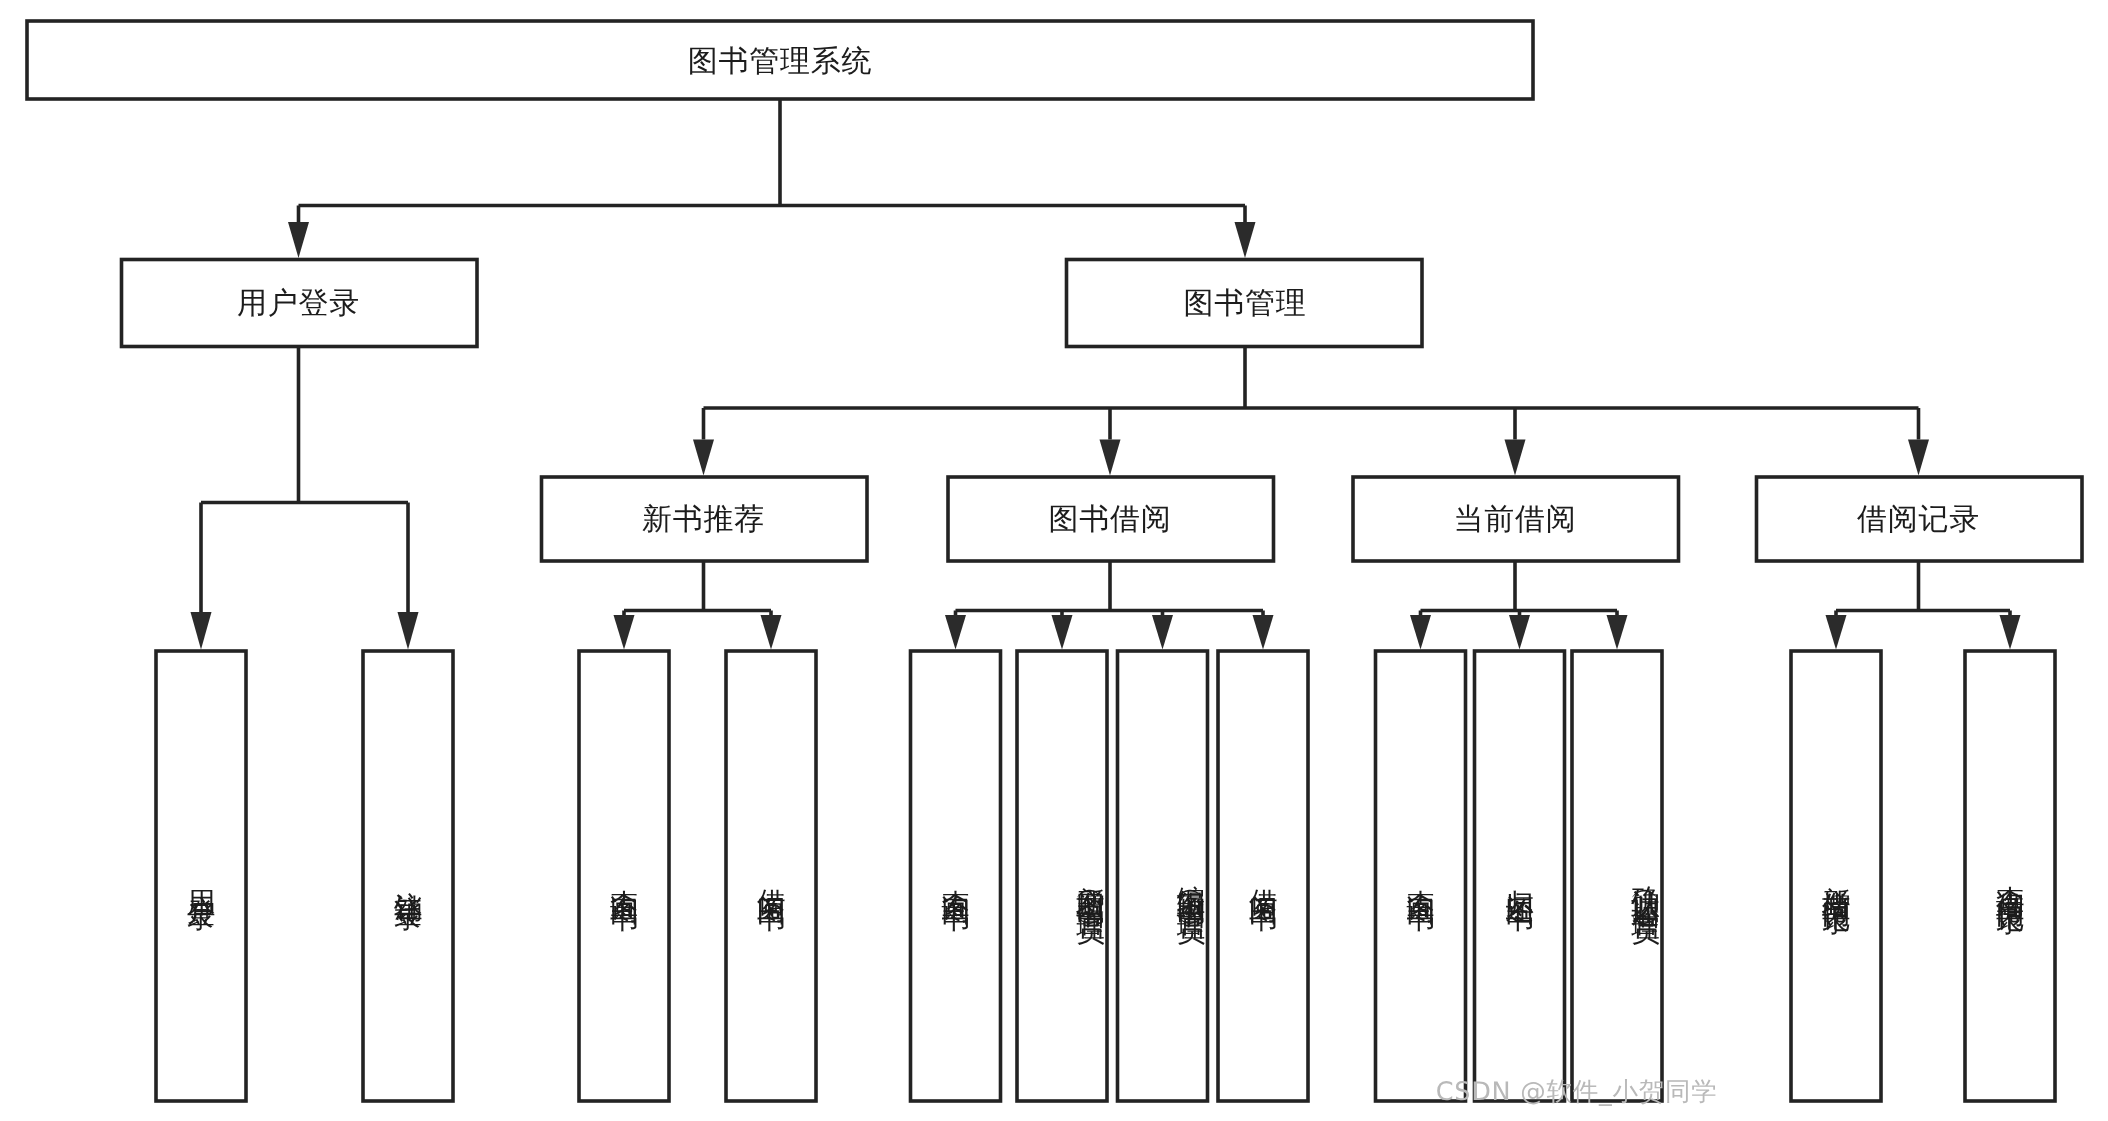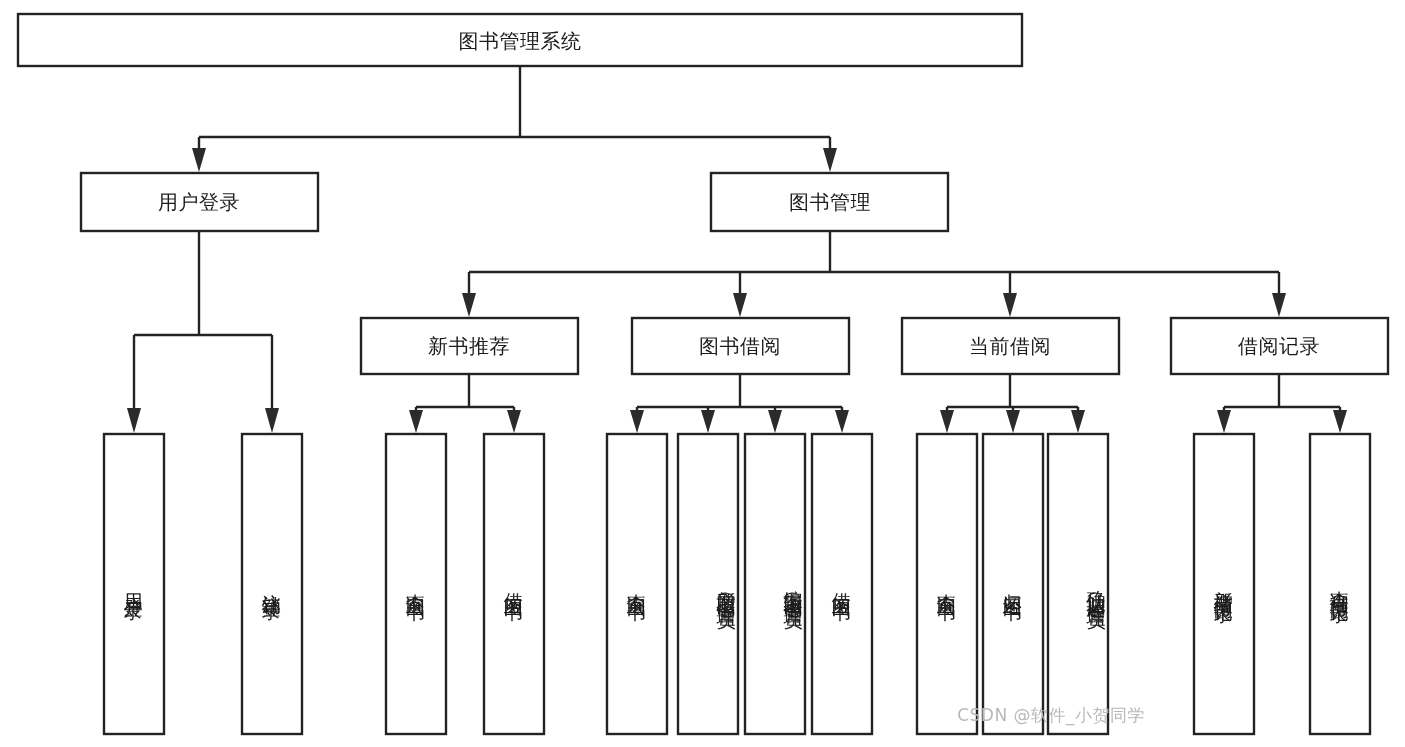--- a/index.html
+++ b/index.html
@@ -62,21 +62,21 @@
     letter-spacing: 3px;
     display: flex;
     align-items: center;
     justify-content: center;
     white-space: nowrap;
     pointer-events: none;
   }
   .watermark {
     position: absolute;
     right: 8px;
-    bottom: 20px;
+    bottom: 8px;
     font-family: "DejaVu Sans", "Liberation Sans", sans-serif;
     font-size: 17px;
     color: #b9b9b9;
     white-space: nowrap;
     letter-spacing: 0.5px;
     text-align: right;
   }
 </style>
 </head>
 <body>

